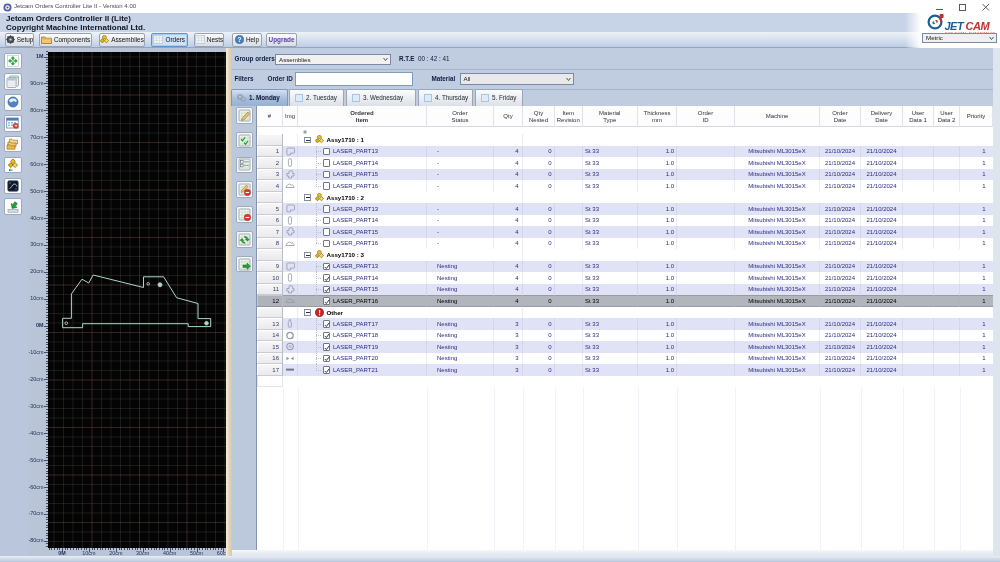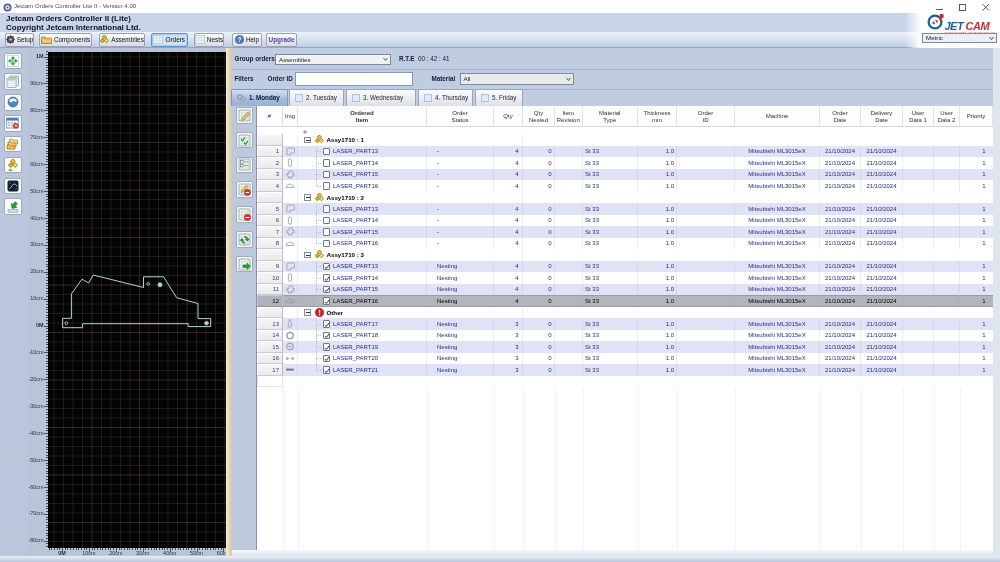--- a/index.html
+++ b/index.html
@@ -133,21 +133,21 @@
   <span class="abs wbtn" style="left:975px">
       <svg width="8" height="8">
         <line x1="0.5" y1="1" x2="7" y2="7.5" stroke="#5a5a5a" stroke-width="1"></line>
         <line x1="7" y1="1" x2="0.5" y2="7.5" stroke="#5a5a5a" stroke-width="1"></line>
       </svg>
     </span>
 </div>
 
 <div id="headerband" class="abs">
   <div class="abs" id="hdr1">Jetcam Orders Controller II (Lite)</div>
-  <div class="abs" id="hdr2">Copyright Jetcam International Ltd.</div>
+  <div class="abs" id="hdr2">Copyright Machine International Ltd.</div>
 </div>
 
 <div id="logobox" class="abs">
   <svg width="95" height="35">
     <g transform="translate(30,9)">
       <circle cx="0" cy="0" r="6.4" fill="none" stroke="#1d5d94" stroke-width="2.2"></circle>
       <path d="M 4.5,-4.5 A 6.4,6.4 0 0 1 6.4,0" fill="none" stroke="#c23030" stroke-width="2.2"></path>
       <rect x="4.6" y="-8.0" width="4.0" height="4.0" rx="0.8" fill="#c23030"></rect>
       <circle cx="0" cy="0" r="3.2" fill="#ffffff"></circle>
       <circle cx="-1.2" cy="0.8" r="1.5" fill="#2e7f6f"></circle>

